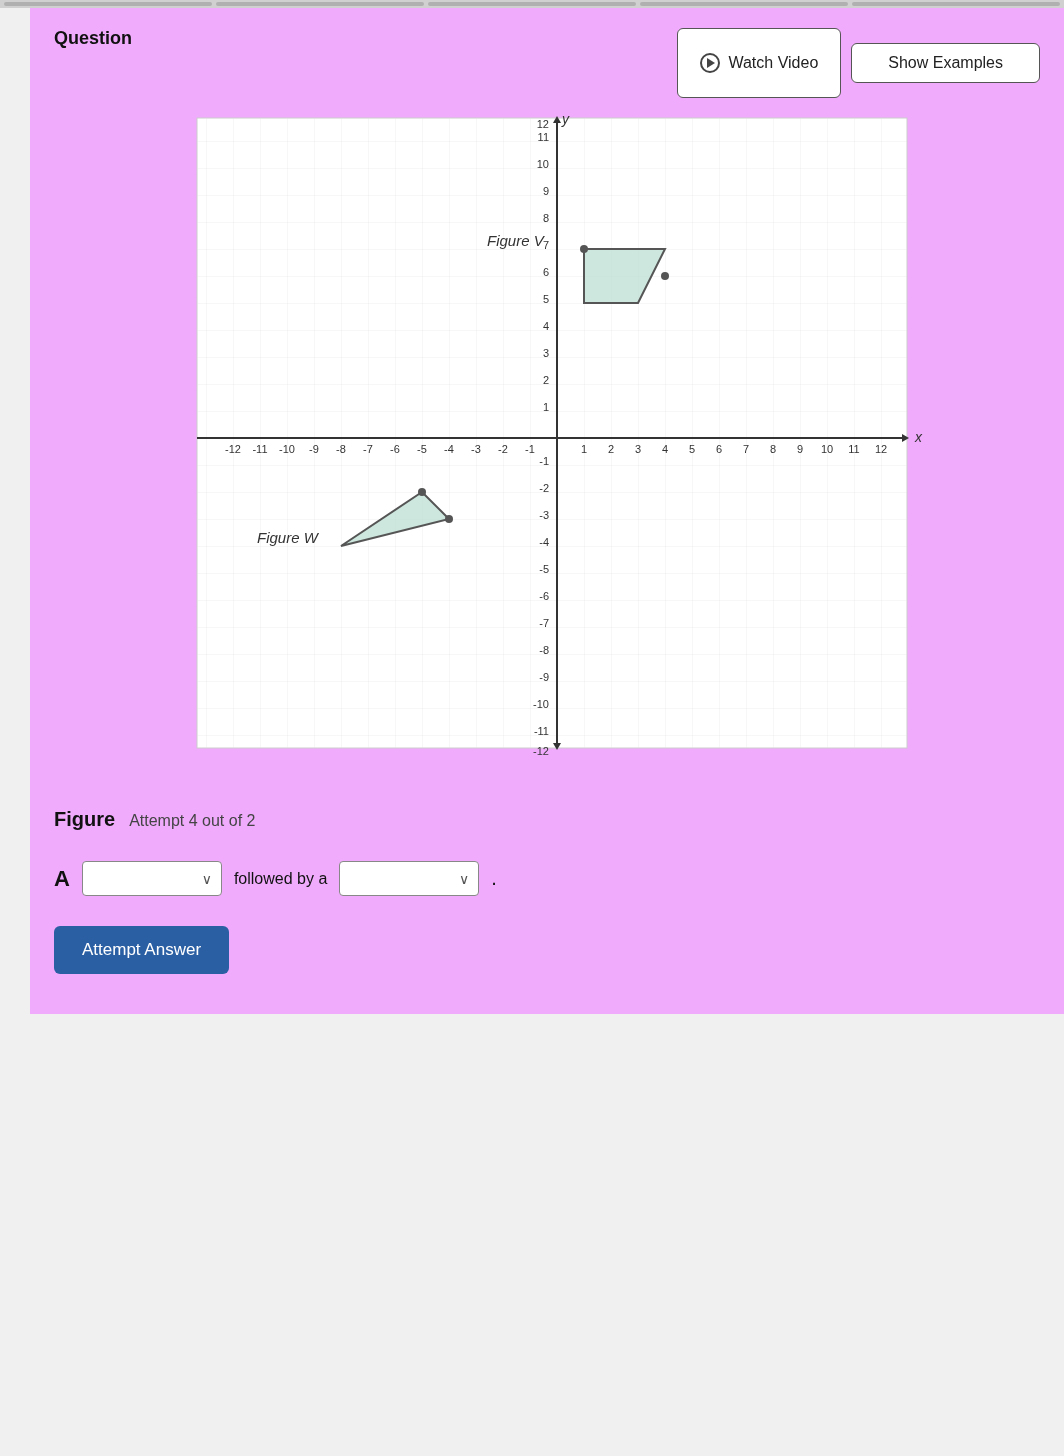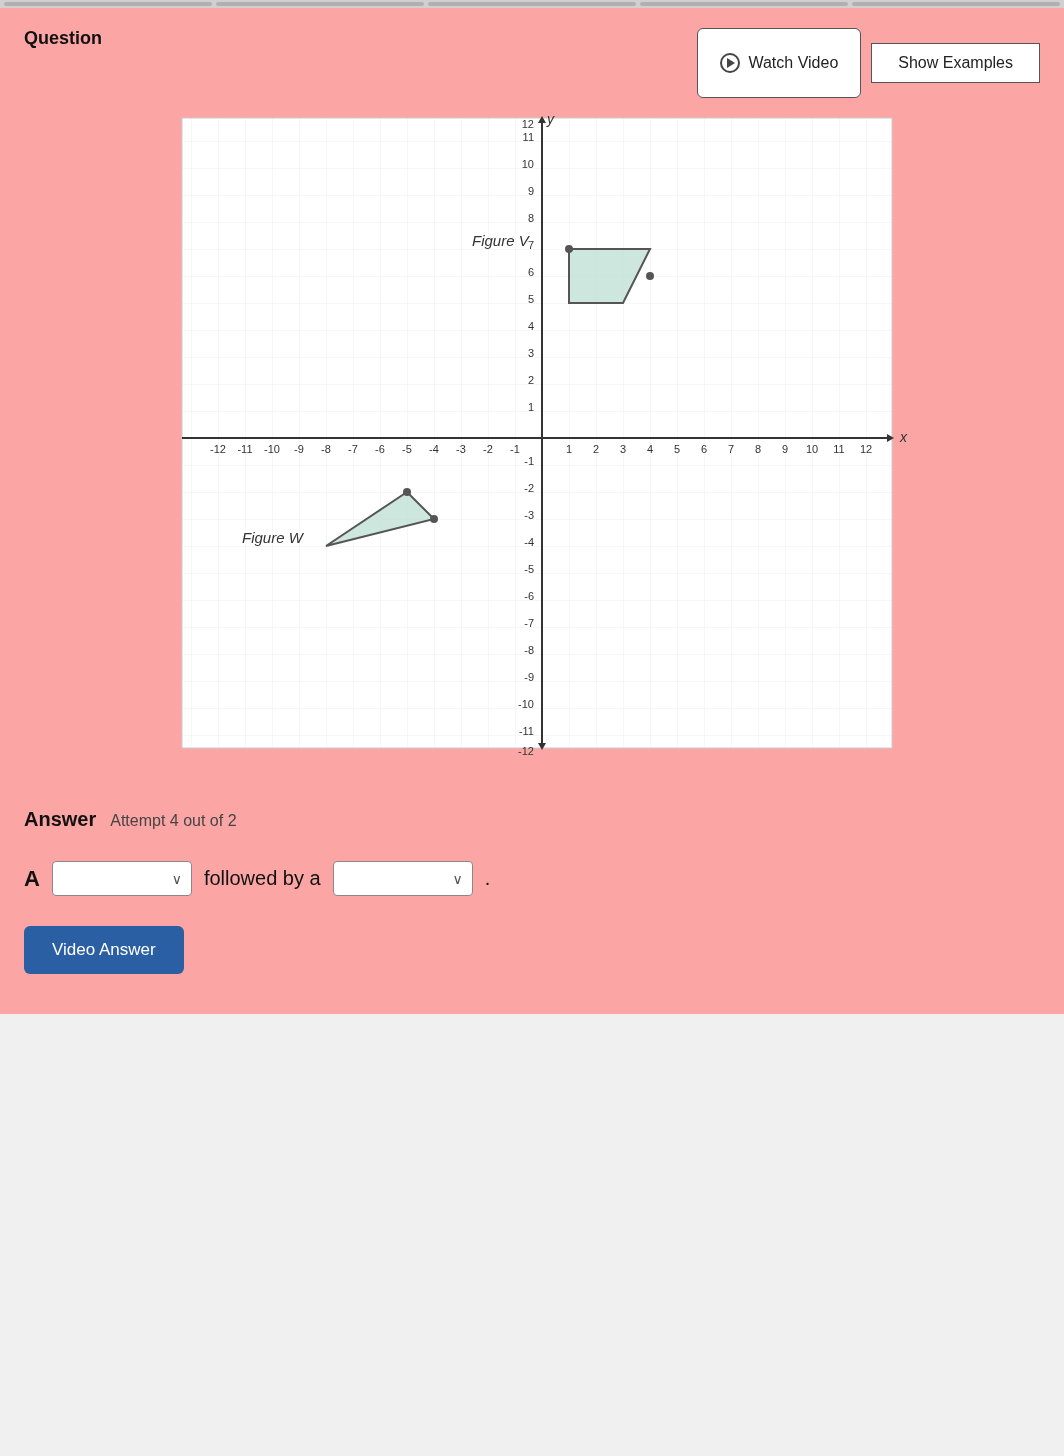--- a/index.html
+++ b/index.html
@@ -22,22 +22,23 @@
       gap: 4px;
       padding: 2px 4px;
     }
     .top-bar-segment {
       background: #b0b0b0;
       height: 4px;
       flex: 1;
       border-radius: 2px;
     }
     .content {
-      background: #fca5a5;
+      background: #f0abfc;
       padding: 20px 24px 30px 24px;
+      margin-left: 30px;
     }
     .header-row {
       display: flex;
       align-items: flex-start;
       justify-content: space-between;
       margin-bottom: 8px;
     }
     .question-label {
       font-family: Arial, sans-serif;
       font-weight: bold;
@@ -74,23 +75,23 @@
     .play-triangle {
       width: 0;
       height: 0;
       border-top: 5px solid transparent;
       border-bottom: 5px solid transparent;
       border-left: 8px solid #444;
       margin-left: 2px;
     }
     .show-examples-btn {
       border: 1.5px solid #555;
-      border-radius: 0;
+      border-radius: 6px;
       background: white;
-      padding: 10px 26px;
+      padding: 10px 36px;
       font-size: 16px;
       font-family: Arial, sans-serif;
       color: #222;
       cursor: pointer;
     }
     .question-text {
       font-family: Arial, sans-serif;
       font-size: 20px;
       color: #111;
       margin-bottom: 20px;
@@ -163,21 +164,21 @@
       content: '∨';
       position: absolute;
       right: 10px;
       top: 50%;
       transform: translateY(-50%);
       pointer-events: none;
       color: #555;
       font-size: 14px;
     }
     .followed-by {
-      font-size: 20px;
+      font-size: 16px;
       color: #111;
     }
     .submit-btn {
       background: #2b5fa3;
       color: white;
       border: none;
       border-radius: 6px;
       padding: 14px 28px;
       font-size: 17px;
       font-family: Arial, sans-serif;
@@ -309,21 +310,21 @@
           <circle cx="255" cy="384" r="4" fill="#555"></circle>
           <circle cx="282" cy="411" r="4" fill="#555"></circle>
 
           <text x="90" y="435" font-size="15" fill="#333" font-family="Arial" font-style="italic">Figure W</text>
         </svg>
       </div>
     </div>
 
     <div class="answer-section">
       <div>
-        <span class="answer-label">Answer</span>
+        <span class="answer-label">Figure</span>
         <span class="attempt-text">Attempt 4 out of 2</span>
       </div>
 
       <div class="answer-row">
         <span class="answer-letter">A</span>
         <div class="dropdown-wrapper">
           <select class="dropdown-select">
             <option value=""></option>
             <option value="rotation">Rotation</option>
             <option value="reflection">Reflection</option>
@@ -338,17 +339,17 @@
             <option value="rotation">Rotation</option>
             <option value="reflection">Reflection</option>
             <option value="translation">Translation</option>
             <option value="dilation">Dilation</option>
           </select>
         </div>
         <span class="period">.</span>
       </div>
 
       <button class="submit-btn">
-        <span>Video Answer</span>
+        <span>Attempt Answer</span>
       </button>
     </div>
   </div>
 </div>
 
 </body></html>

